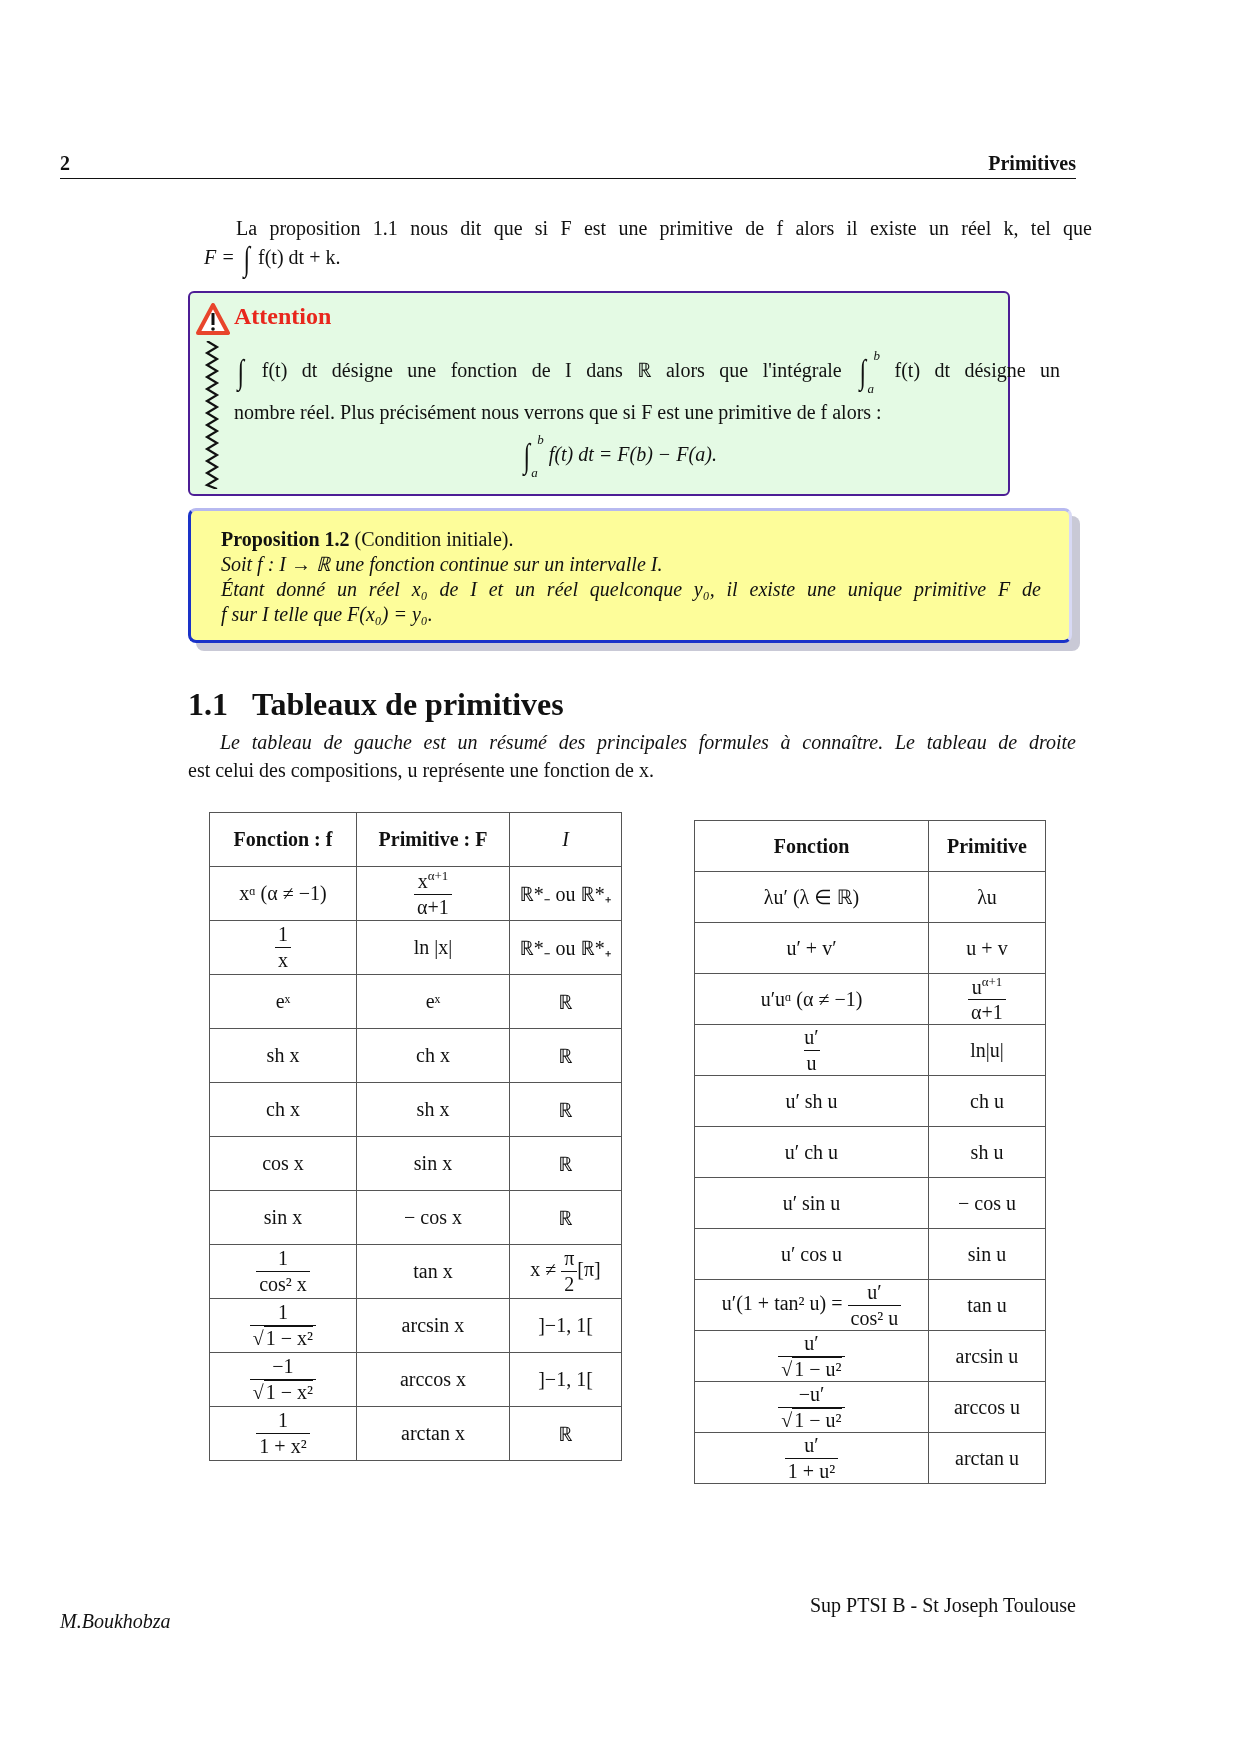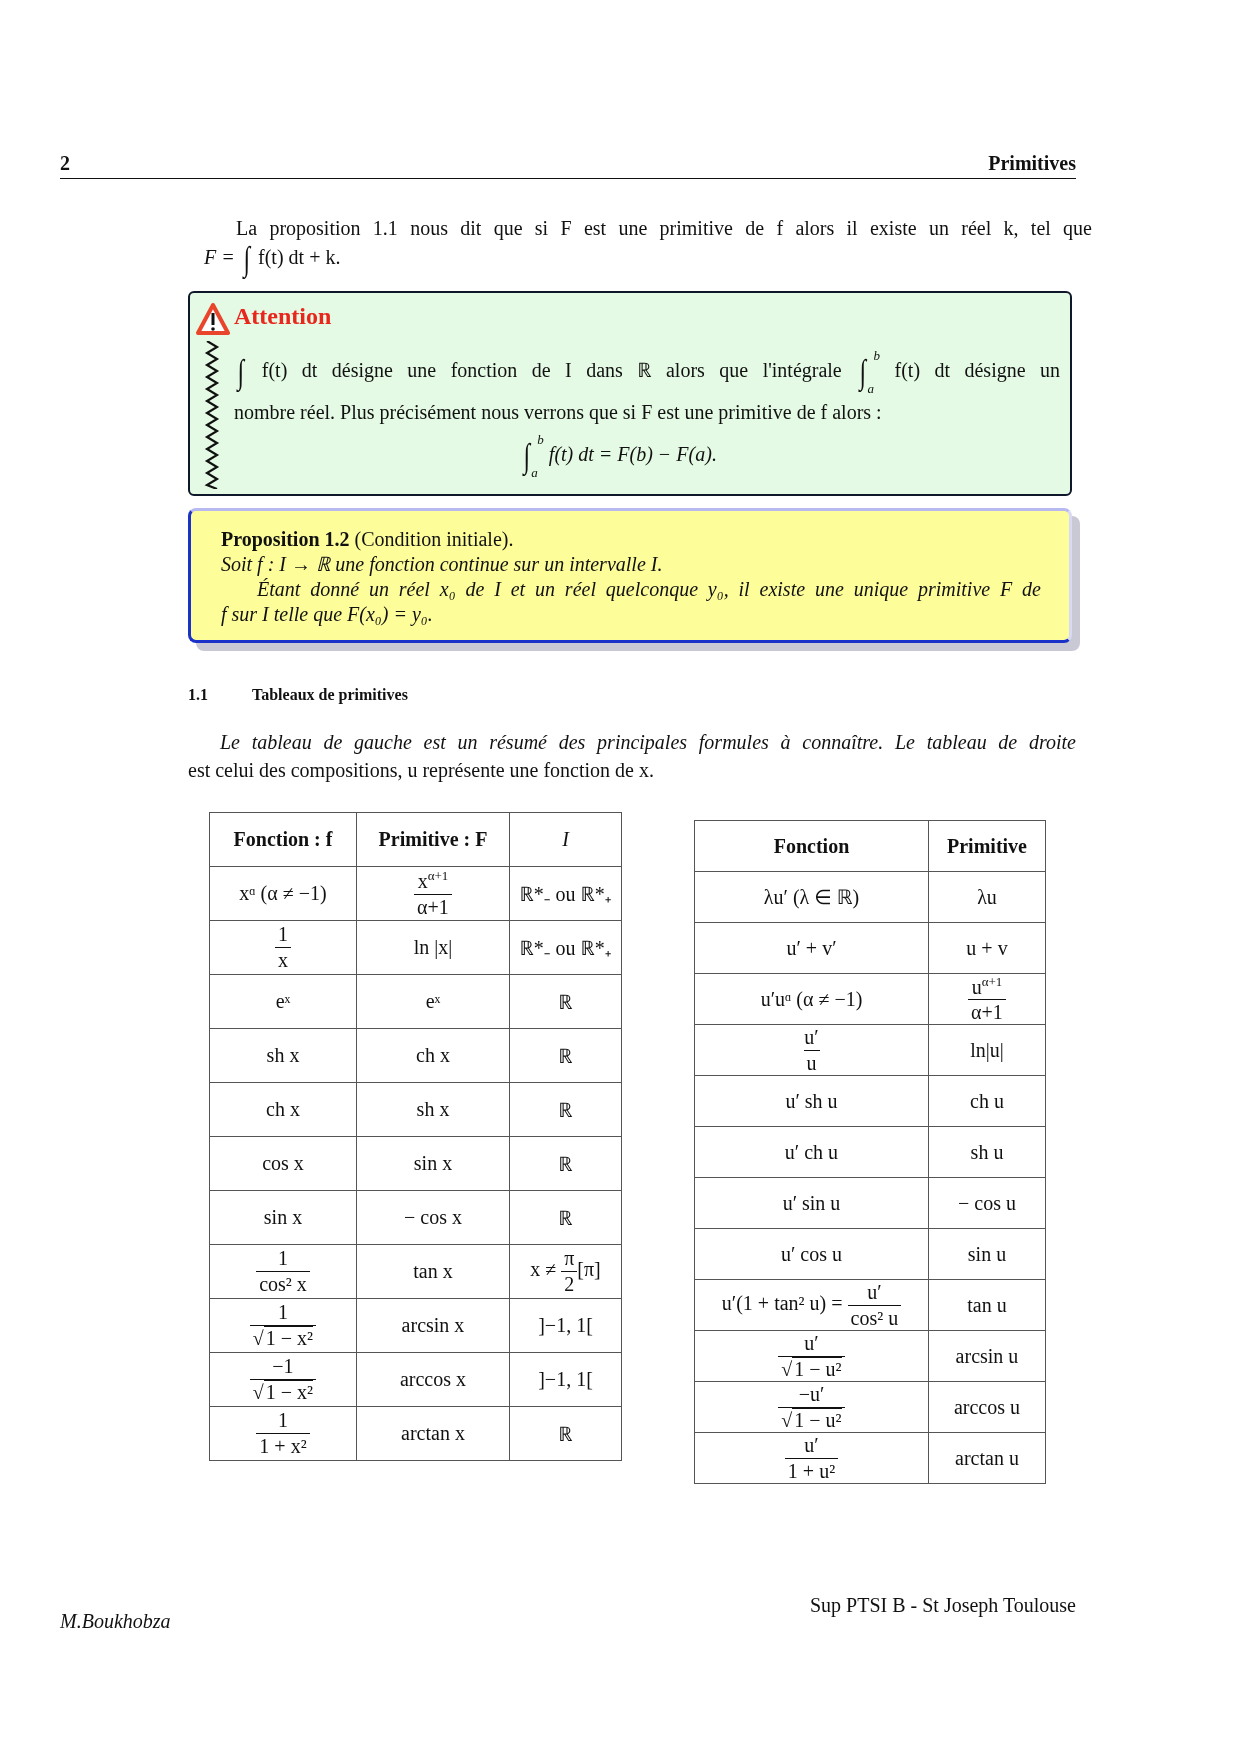--- a/index.html
+++ b/index.html
@@ -19,40 +19,40 @@
 
   .para { position: absolute; font-family: "Liberation Serif", serif; font-size: 20px; line-height: 28px; }
   .intro { left: 188px; top: 214px; width: 888px; margin-left: 16px; }
   .intro .l1 { text-indent: 32px; text-align: justify; text-align-last: justify; }
 
   .integral { font-size: 34px; font-style: italic; display: inline-block; vertical-align: middle; line-height: 1; transform: scaleX(0.7); margin: 0 2px; }
   .limits { display: inline-flex; flex-direction: column; font-size: 13px; font-style: italic; vertical-align: middle; line-height: 1; margin-left: -2px; }
   .limits .up { margin-bottom: 20px; margin-left: 6px; }
 
   
-  .att { position: absolute; left: 188px; top: 291px; width: 884px; height: 205px;
-    background: #e4fae4; border: 2px solid #0f172a; border-radius: 6px; box-sizing: border-box; }
+  .att { position: absolute; left: 188px; top: 291px; width: 822px; height: 205px;
+    background: #e4fae4; border: 2px solid #4c1d95; border-radius: 6px; box-sizing: border-box; }
   .att .warn { position: absolute; left: 6px; top: 10px; width: 34px; height: 32px; }
   .att .title { position: absolute; left: 44px; top: 10px; color: #e8261c; font-family: "Liberation Serif", serif; font-size: 24px; font-weight: bold; }
   .att .zig { position: absolute; left: 14px; top: 48px; width: 16px; height: 148px; }
   .att .body { position: absolute; left: 44px; top: 56px; width: 826px; font-family: "Liberation Serif", serif; font-size: 20px; line-height: 34px; }
   .att .line1 { text-align: justify; text-align-last: justify; }
   .att .eq { position: absolute; left: 330px; top: 140px; font-family: "Liberation Serif", serif; font-size: 20px; }
 
   
   .prop-shadow { position: absolute; left: 196px; top: 516px; width: 884px; height: 135px; background: #c9c9d6; border-radius: 8px; }
   .prop { position: absolute; left: 188px; top: 508px; width: 884px; height: 135px;
     background: #fdfd9a; border-radius: 8px; box-sizing: border-box;
     border-left: 3px solid #1a32c8; border-bottom: 3px solid #1a32c8;
     border-top: 3px solid #b7b9f0; border-right: 3px solid #d8d9f5; }
   .prop .body { position: absolute; left: 30px; top: 16px; width: 820px; font-family: "Liberation Serif", serif; font-size: 20px; line-height: 25px; }
-  .prop .body .j { text-align: justify; text-align-last: justify; margin-left: 36px; }
-
-  
-  .sect { position: absolute; left: 188px; top: 686px; font-family: "Liberation Serif", serif; font-weight: bold; font-size: 16px; }
+  .prop .body .j { text-align: justify; text-align-last: justify; }
+
+  
+  .sect { position: absolute; left: 188px; top: 686px; font-family: "Liberation Serif", serif; font-weight: bold; font-size: 32px; }
   .sect .num { display: inline-block; width: 64px; }
   .sect-para { left: 188px; top: 728px; width: 888px; }
   .sect-para .l1 { text-indent: 32px; text-align: justify; text-align-last: justify; font-style: italic; }
 
   
   table.prim { position: absolute; border-collapse: collapse; font-family: "Liberation Serif", serif; font-size: 20px; }
   table.prim td, table.prim th { border: 1px solid #555; text-align: center; vertical-align: middle; padding: 0 6px; }
   table.prim th { font-weight: bold; }
   #tblL { left: 209px; top: 812px; }
   #tblL td, #tblL th { height: 53px; }

